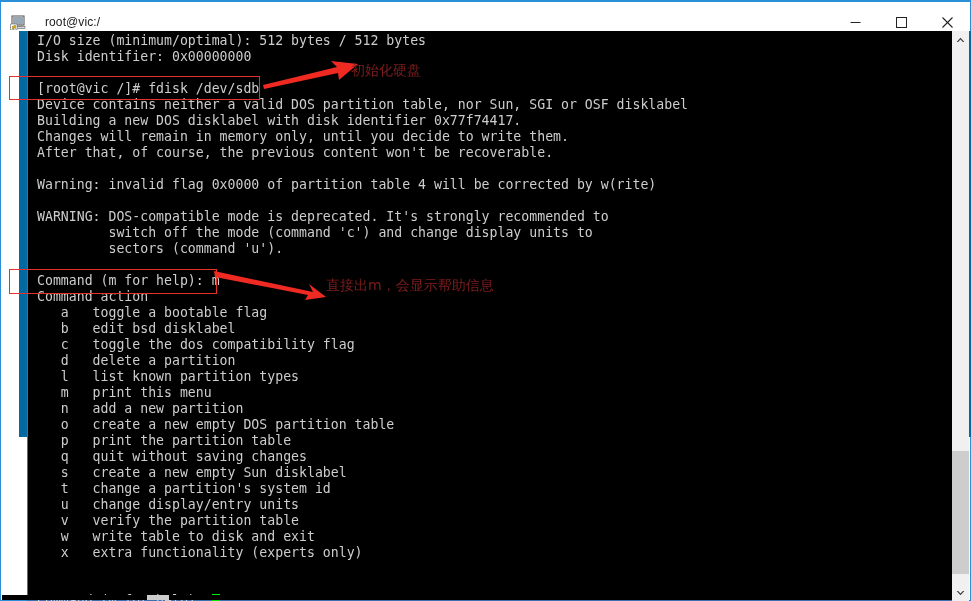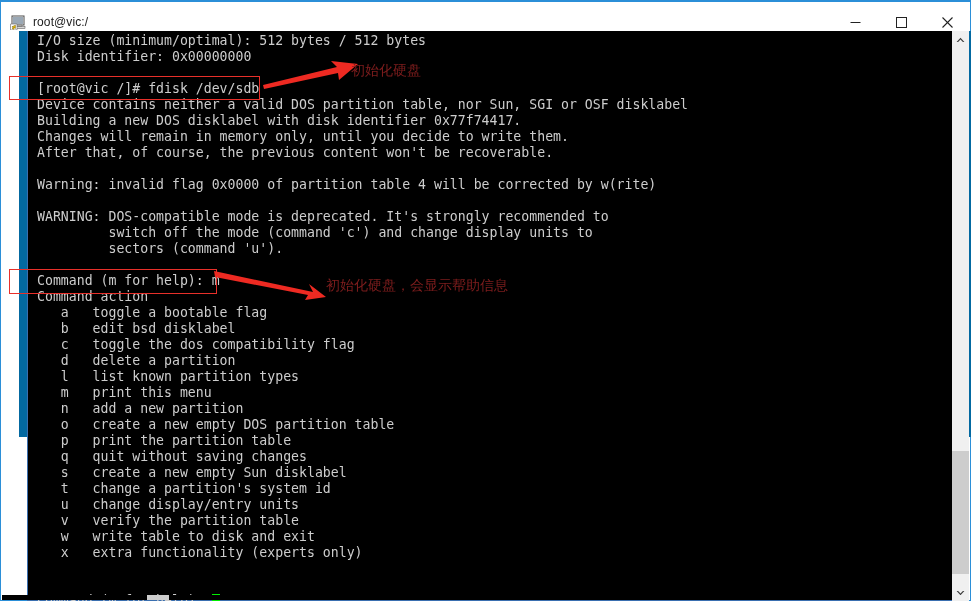--- a/index.html
+++ b/index.html
@@ -29,20 +29,21 @@
 
   
   #titlebar {
     position: absolute;
     left: 0; top: 0;
     width: 969px;
     height: 40px;
     background: #ffffff;
     display: flex;
     align-items: center;
+    gap: 12px;
   }
   #title-icon {
     width: 16px; height: 16px;
     margin-left: 9px;
     margin-right: 7px;
     position: relative;
     flex: 0 0 auto;
   }
   #title-text {
     font-size: 12px;
@@ -243,21 +244,21 @@
   <div class="anno-box" id="box-command"></div>
 
   <svg class="anno-arrow" id="arrow-1" width="100" height="34" viewBox="0 0 100 34">
     <path d="M2 27 L76 9 L70 3 L97 6 L78 22 L77 15 L3 31 Z" fill="#ee2a22"></path>
   </svg>
   <svg class="anno-arrow" id="arrow-2" width="115" height="34" viewBox="0 0 115 34">
     <path d="M1 3 L100 24 L96 16 L113 29 L92 32 L95 27 L2 9 Z" fill="#ee2a22"></path>
   </svg>
 
   <div class="anno-label" id="label-1">初始化硬盘</div>
-  <div class="anno-label" id="label-2">初始化硬盘，会显示帮助信息</div>
+  <div class="anno-label" id="label-2">直接出m，会显示帮助信息</div>
 
   <div id="vscroll">
     <div class="sb-arrow" id="vs-up">
       <svg width="9" height="6" viewBox="0 0 9 6">
           <path d="M4.5 0.8 L8.4 5 L6.9 5 L4.5 2.6 L2.1 5 L0.6 5 Z" fill="#3c3c3c"></path>
         </svg>
     </div>
     <div id="vs-thumb"></div>
     <div class="sb-arrow" id="vs-down">
       <svg width="9" height="6" viewBox="0 0 9 6">

